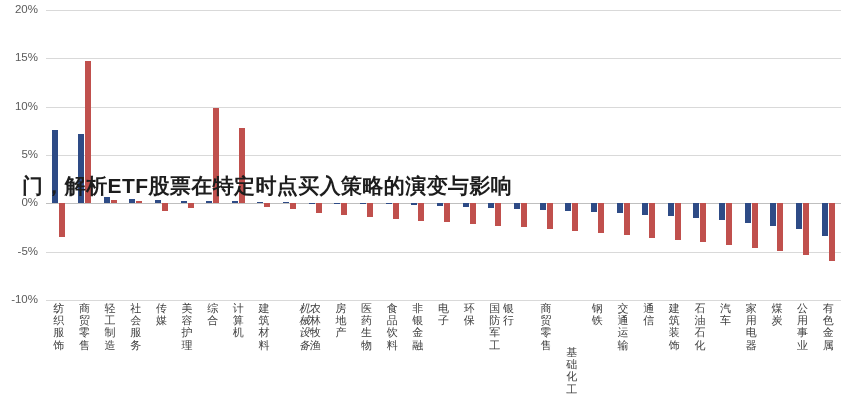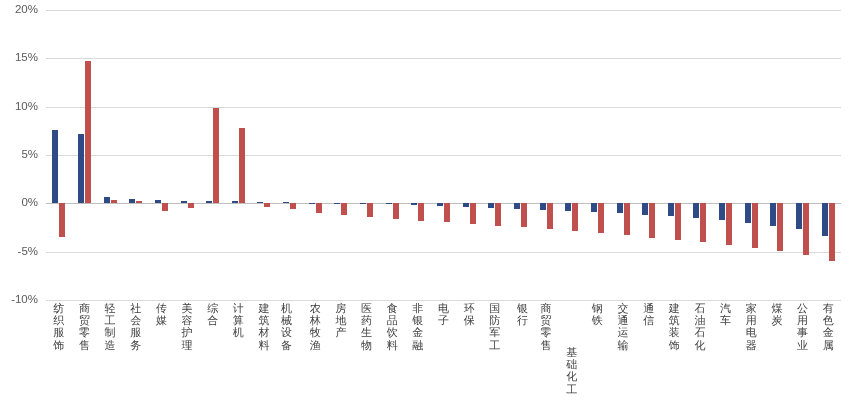--- a/index.html
+++ b/index.html
@@ -227,42 +227,43 @@
     <div class="xlabels" id="xlabels">
         <div class="xlabel" style="left: 6.32258px;">纺织服饰</div>
         <div class="xlabel" style="left: 31.9677px;">商贸零售</div>
         <div class="xlabel" style="left: 57.6129px;">轻工制造</div>
         <div class="xlabel" style="left: 83.2581px;">社会服务</div>
         <div class="xlabel" style="left: 108.903px;">传媒</div>
         <div class="xlabel" style="left: 134.548px;">美容护理</div>
         <div class="xlabel" style="left: 160.194px;">综合</div>
         <div class="xlabel" style="left: 185.839px;">计算机</div>
         <div class="xlabel" style="left: 211.484px;">建筑材料</div>
-        <div class="xlabel" style="left: 234px;">机械设备</div>
+        <div class="xlabel" style="left: 252px; font-style: italic;">机械设备</div>
         <div class="xlabel" style="left: 262.774px;">农林牧渔</div>
         <div class="xlabel" style="left: 288.419px;">房地产</div>
         <div class="xlabel" style="left: 314.065px;">医药生物</div>
         <div class="xlabel" style="left: 339.71px;">食品饮料</div>
         <div class="xlabel" style="left: 365.355px;">非银金融</div>
         <div class="xlabel" style="left: 391px;">电子</div>
         <div class="xlabel" style="left: 416.645px;">环保</div>
         <div class="xlabel" style="left: 442.29px;">国防军工</div>
-        <div class="xlabel" style="left: 470px;">银行</div>
+        <div class="xlabel" style="left: 456px;">银行</div>
         <div class="xlabel" style="left: 493.581px;">商贸零售</div>
         <div class="xlabel" style="left: 519.226px; margin-top: 44px;">基础化工</div>
         <div class="xlabel" style="left: 544.871px;">钢铁</div>
         <div class="xlabel" style="left: 570.516px;">交通运输</div>
         <div class="xlabel" style="left: 596.161px;">通信</div>
         <div class="xlabel" style="left: 621.806px;">建筑装饰</div>
         <div class="xlabel" style="left: 647.452px;">石油石化</div>
         <div class="xlabel" style="left: 673.097px;">汽车</div>
         <div class="xlabel" style="left: 698.742px;">家用电器</div>
         <div class="xlabel" style="left: 724.387px;">煤炭</div>
         <div class="xlabel" style="left: 750.032px;">公用事业</div>
         <div class="xlabel" style="left: 775.677px;">有色金属</div>
       </div>
 
   </div>
 
   <div class="overlay-title">
+    <span class="overlay-line">门，解析ETF股票在特定时点买入策略的演变与影响</span>
   </div>
 
 </div>
 
 </body></html>

